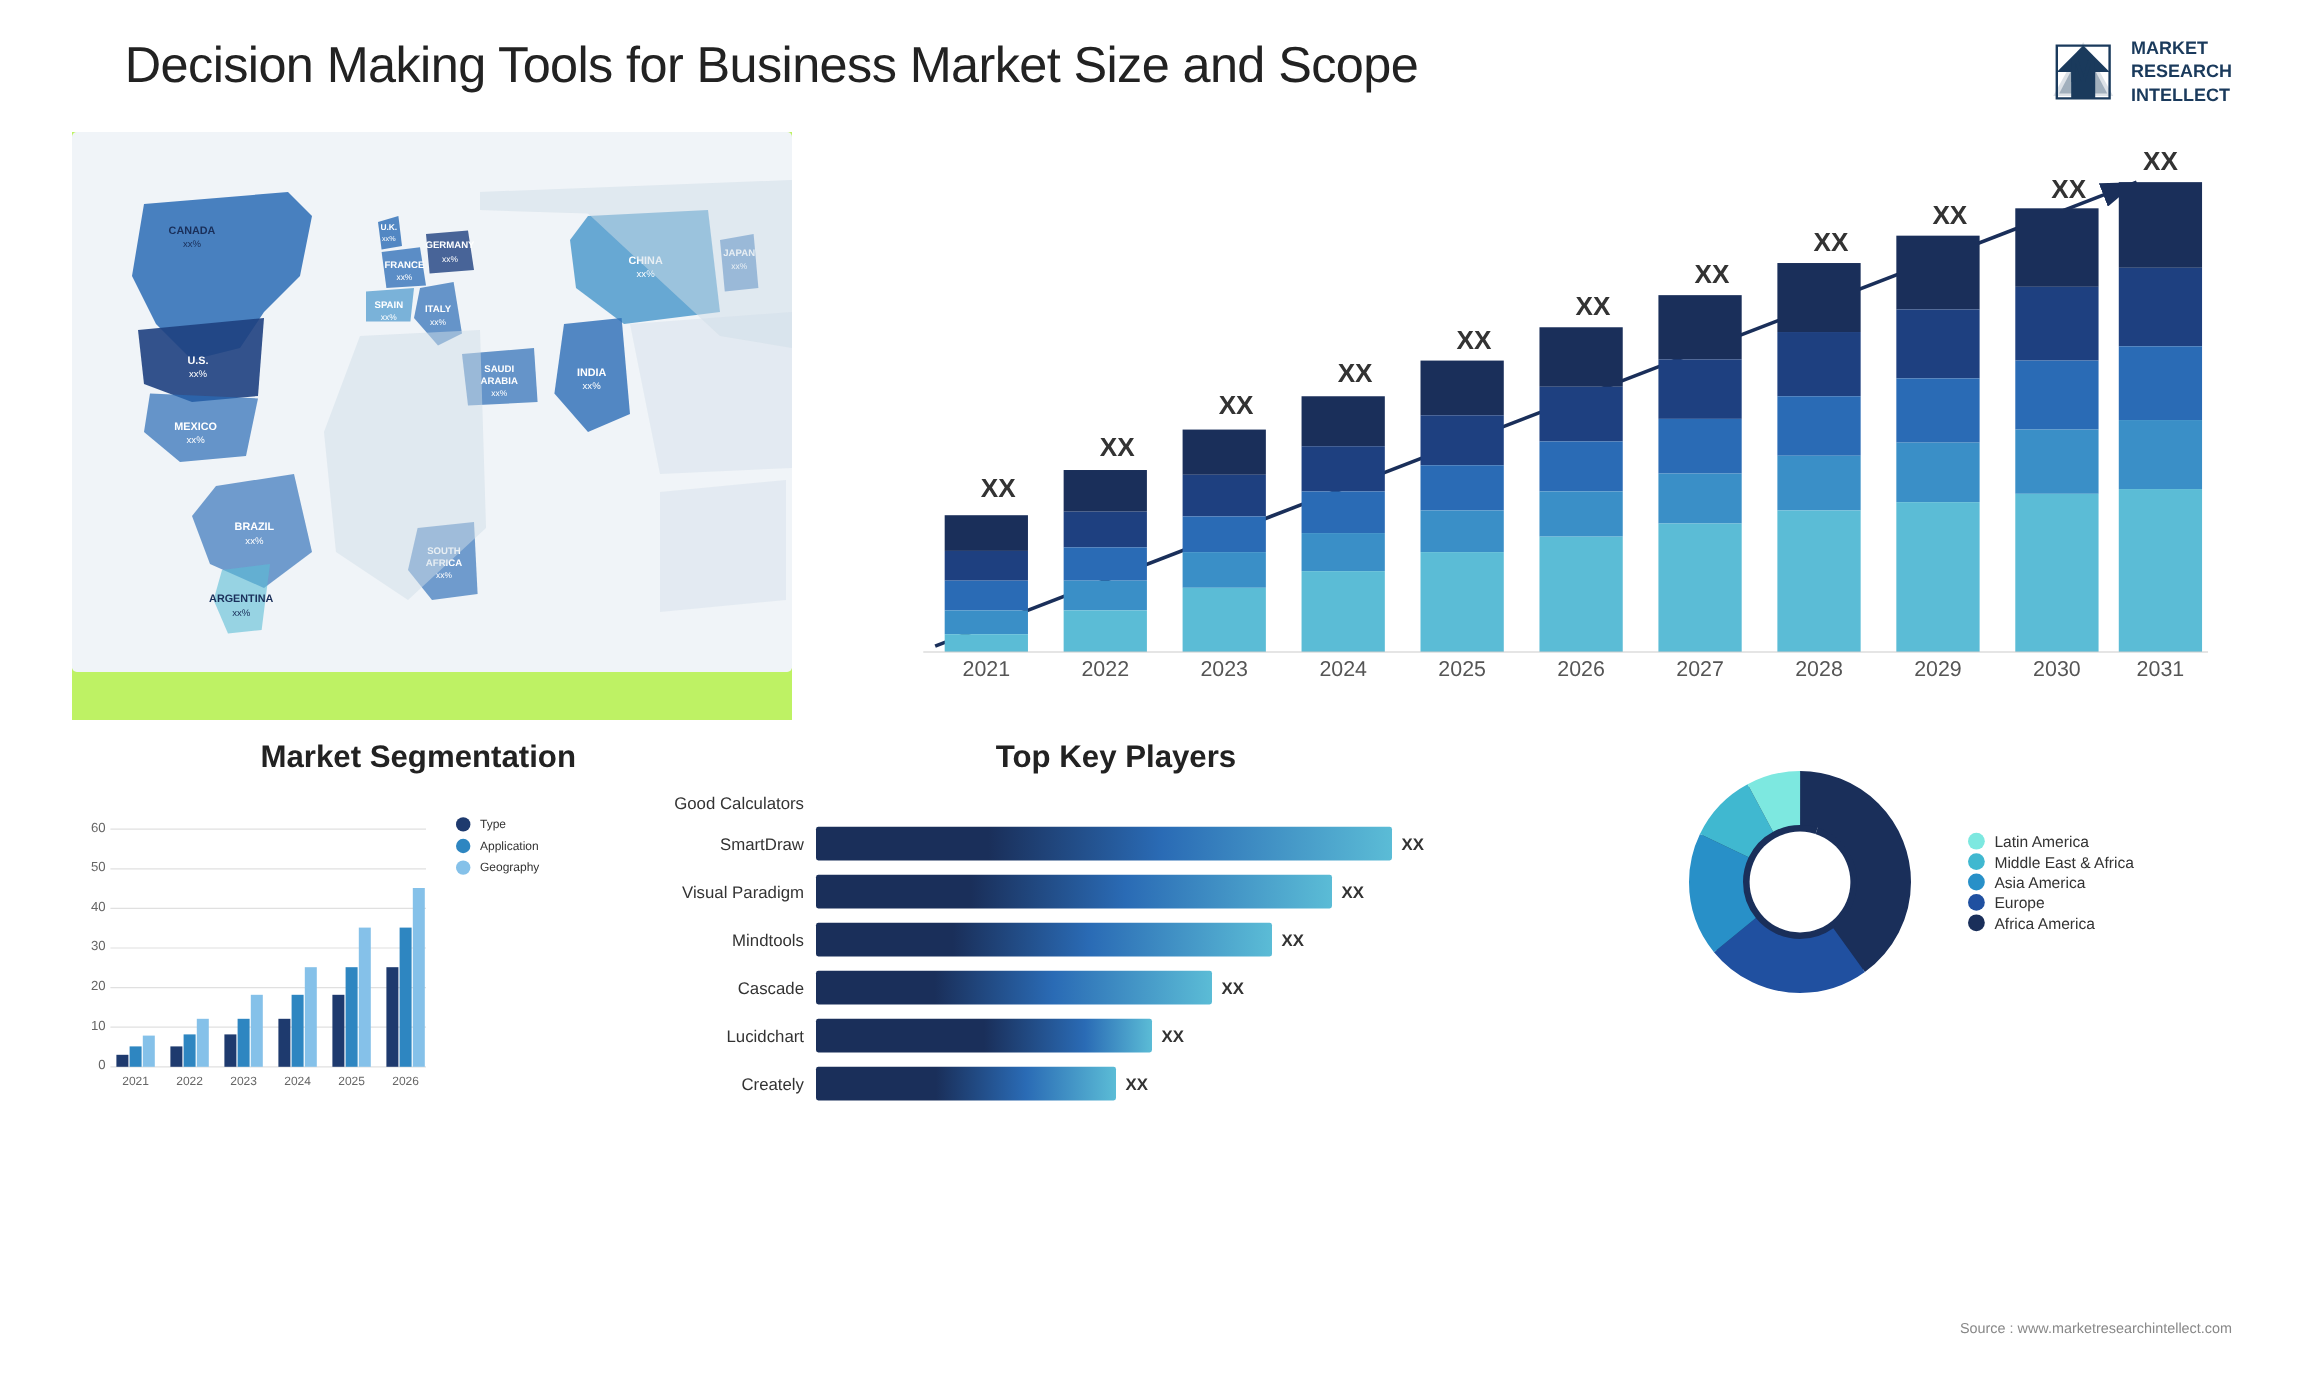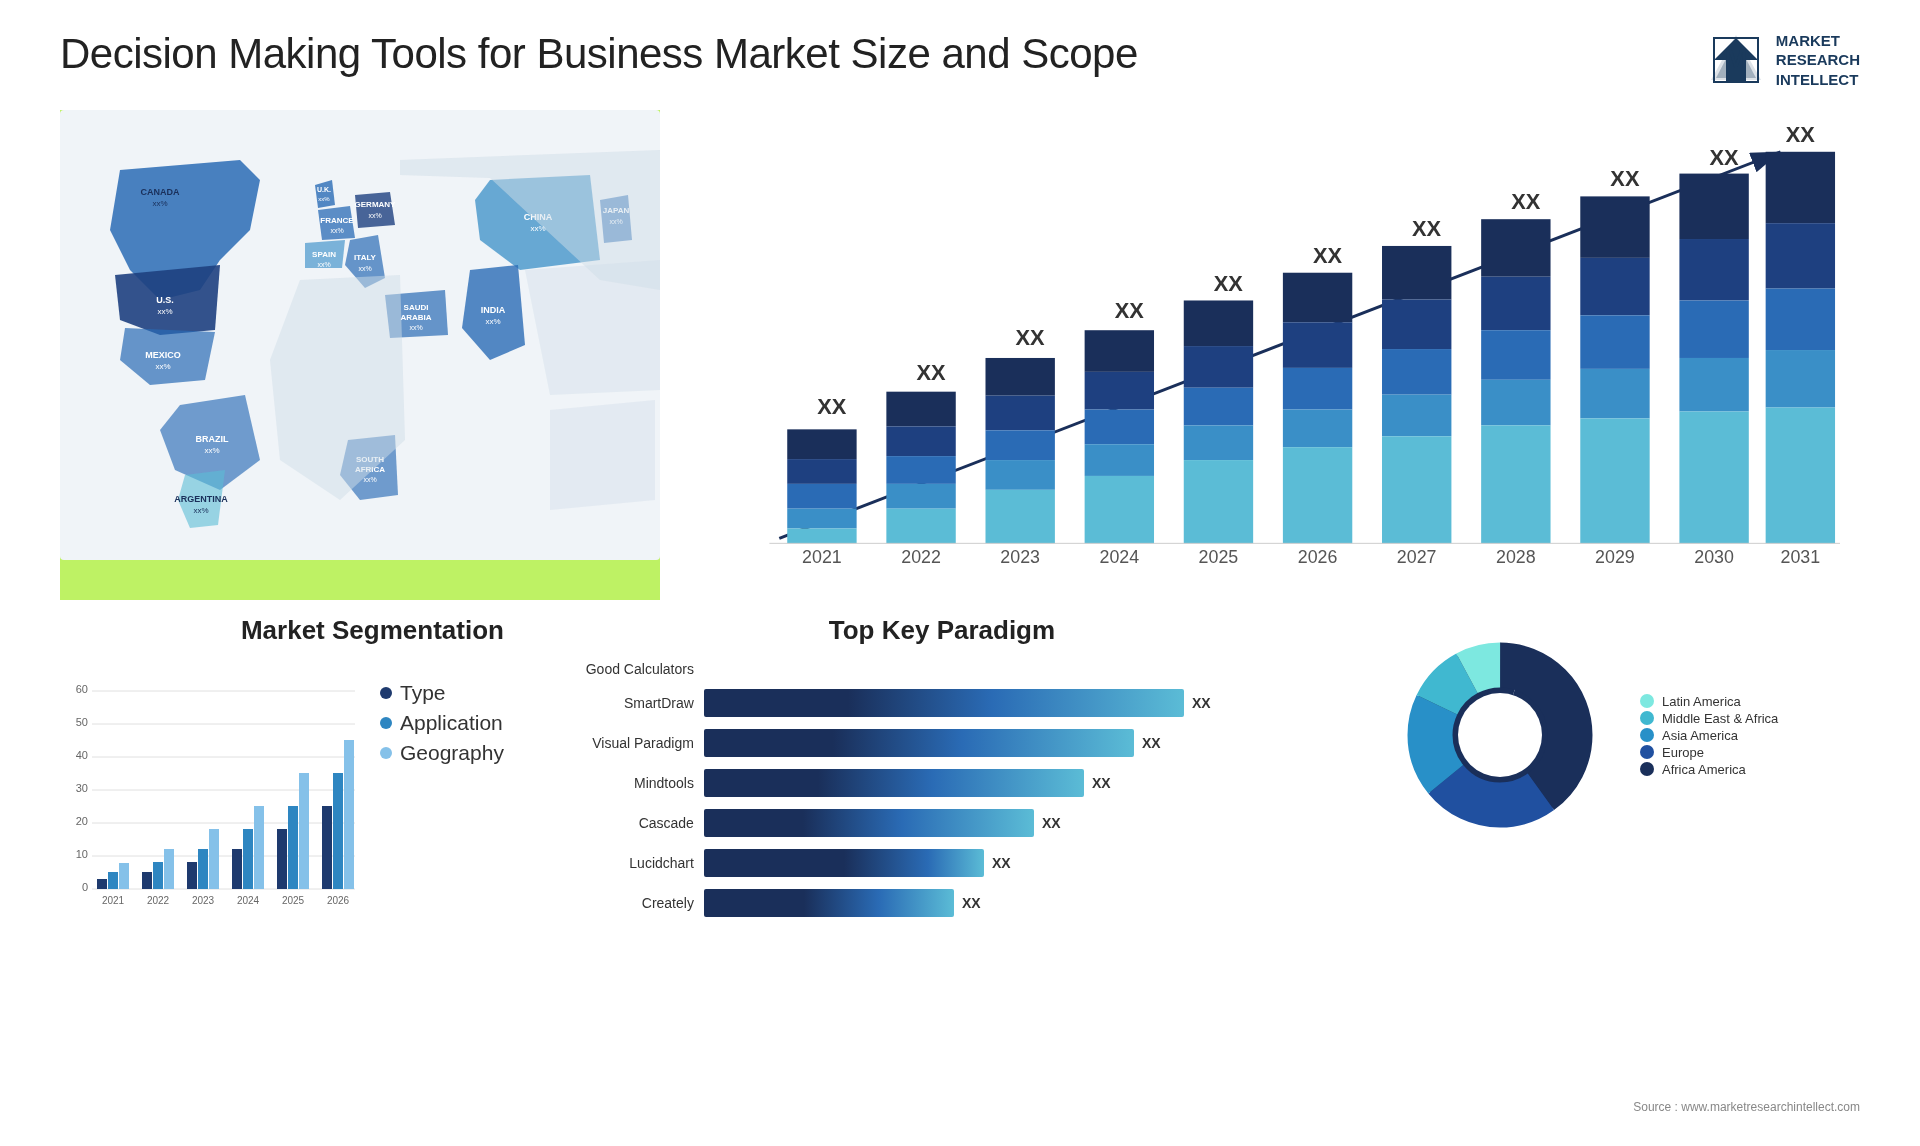--- a/index.html
+++ b/index.html
@@ -25,20 +25,21 @@
       justify-content: space-between;
       align-items: flex-start;
       margin-bottom: 20px;
     }
 
     .page-title {
       font-size: 42px;
       font-weight: 400;
       color: #222;
       letter-spacing: -0.5px;
+      margin-left: 44px;
     }
 
     .logo-area {
       display: flex;
       align-items: center;
       gap: 10px;
     }
 
     .logo-icon {
       width: 60px;
@@ -95,21 +96,21 @@
 
     .seg-legend {
       margin-top: 10px;
     }
 
     .legend-item {
       display: flex;
       align-items: center;
       gap: 8px;
       margin-bottom: 6px;
-      font-size: 21px;
+      font-size: 10px;
       color: #333;
     }
 
     .legend-dot {
       width: 12px;
       height: 12px;
       border-radius: 50%;
     }
 
     
@@ -453,21 +454,21 @@
           </div>
           <div class="legend-item">
             <div class="legend-dot" style="background:#85c1e9;"></div>
             <span>Geography</span>
           </div>
         </div>
       </div>
     </div>
 
     <div style="flex:1;">
-      <h2 class="players-title">Top Key Paradigm</h2>
+      <h2 class="players-title">Top Key Players</h2>
 
       <div class="players-bar-row">
         <div class="player-label">Good Calculators</div>
         <div class="player-bar-wrap">
         </div>
       </div>
 
       <div class="players-bar-row">
         <div class="player-label">SmartDraw</div>
         <div class="player-bar-wrap">

